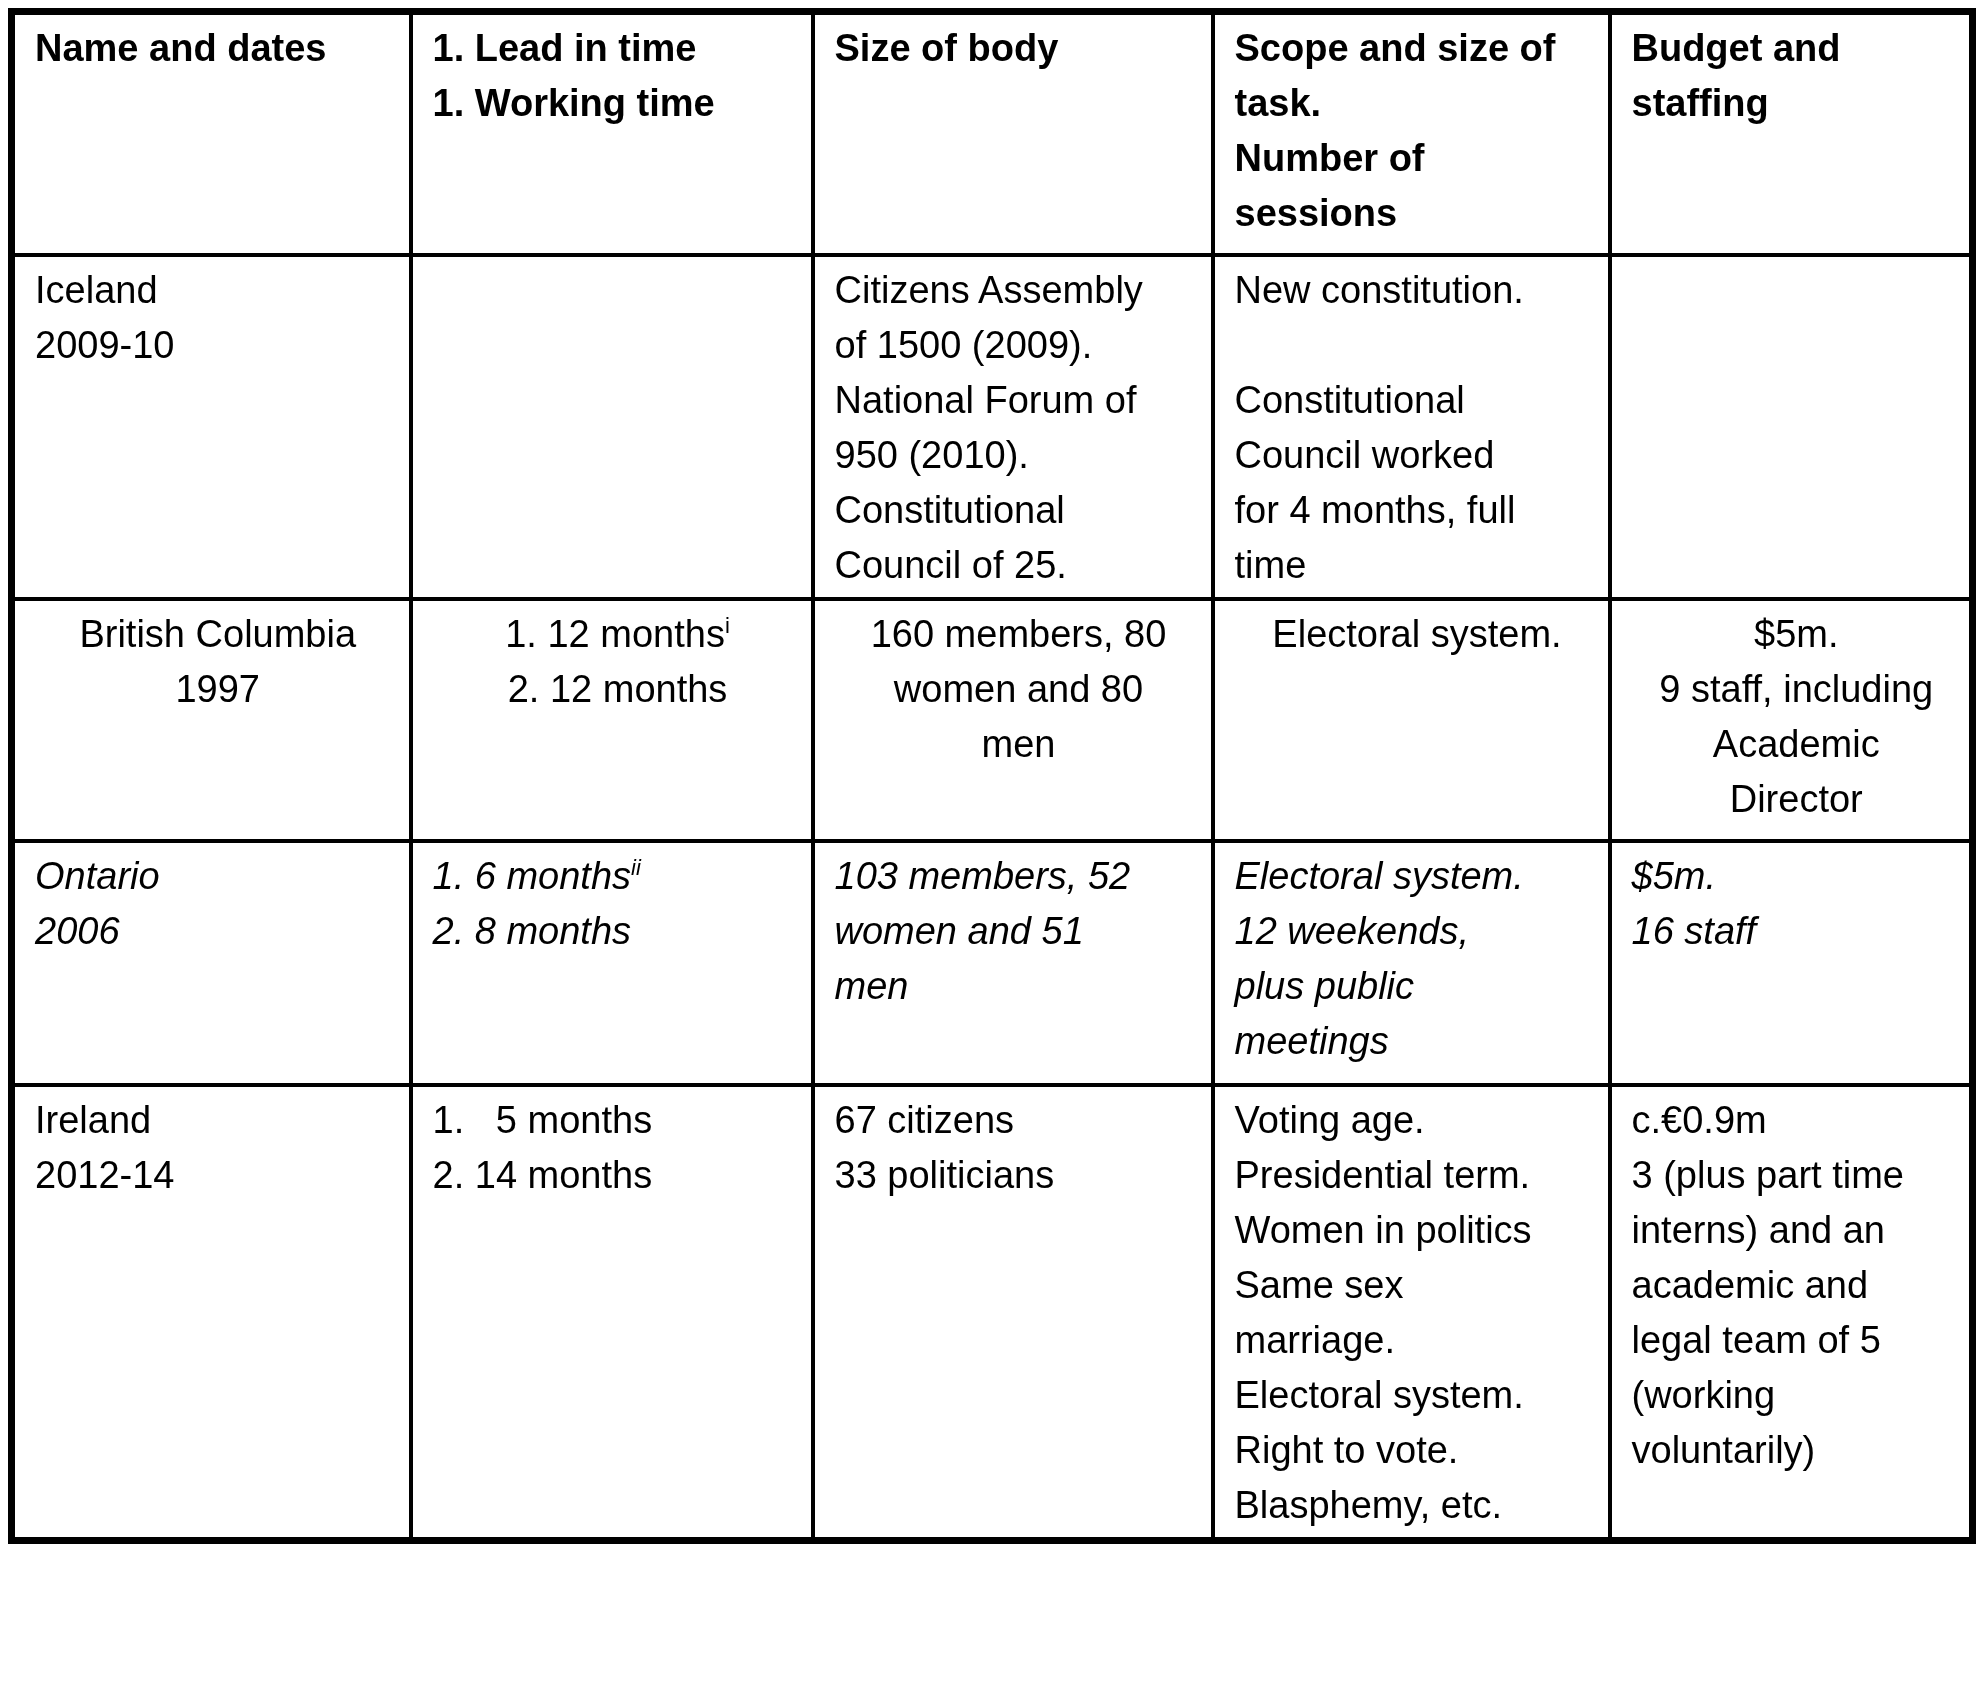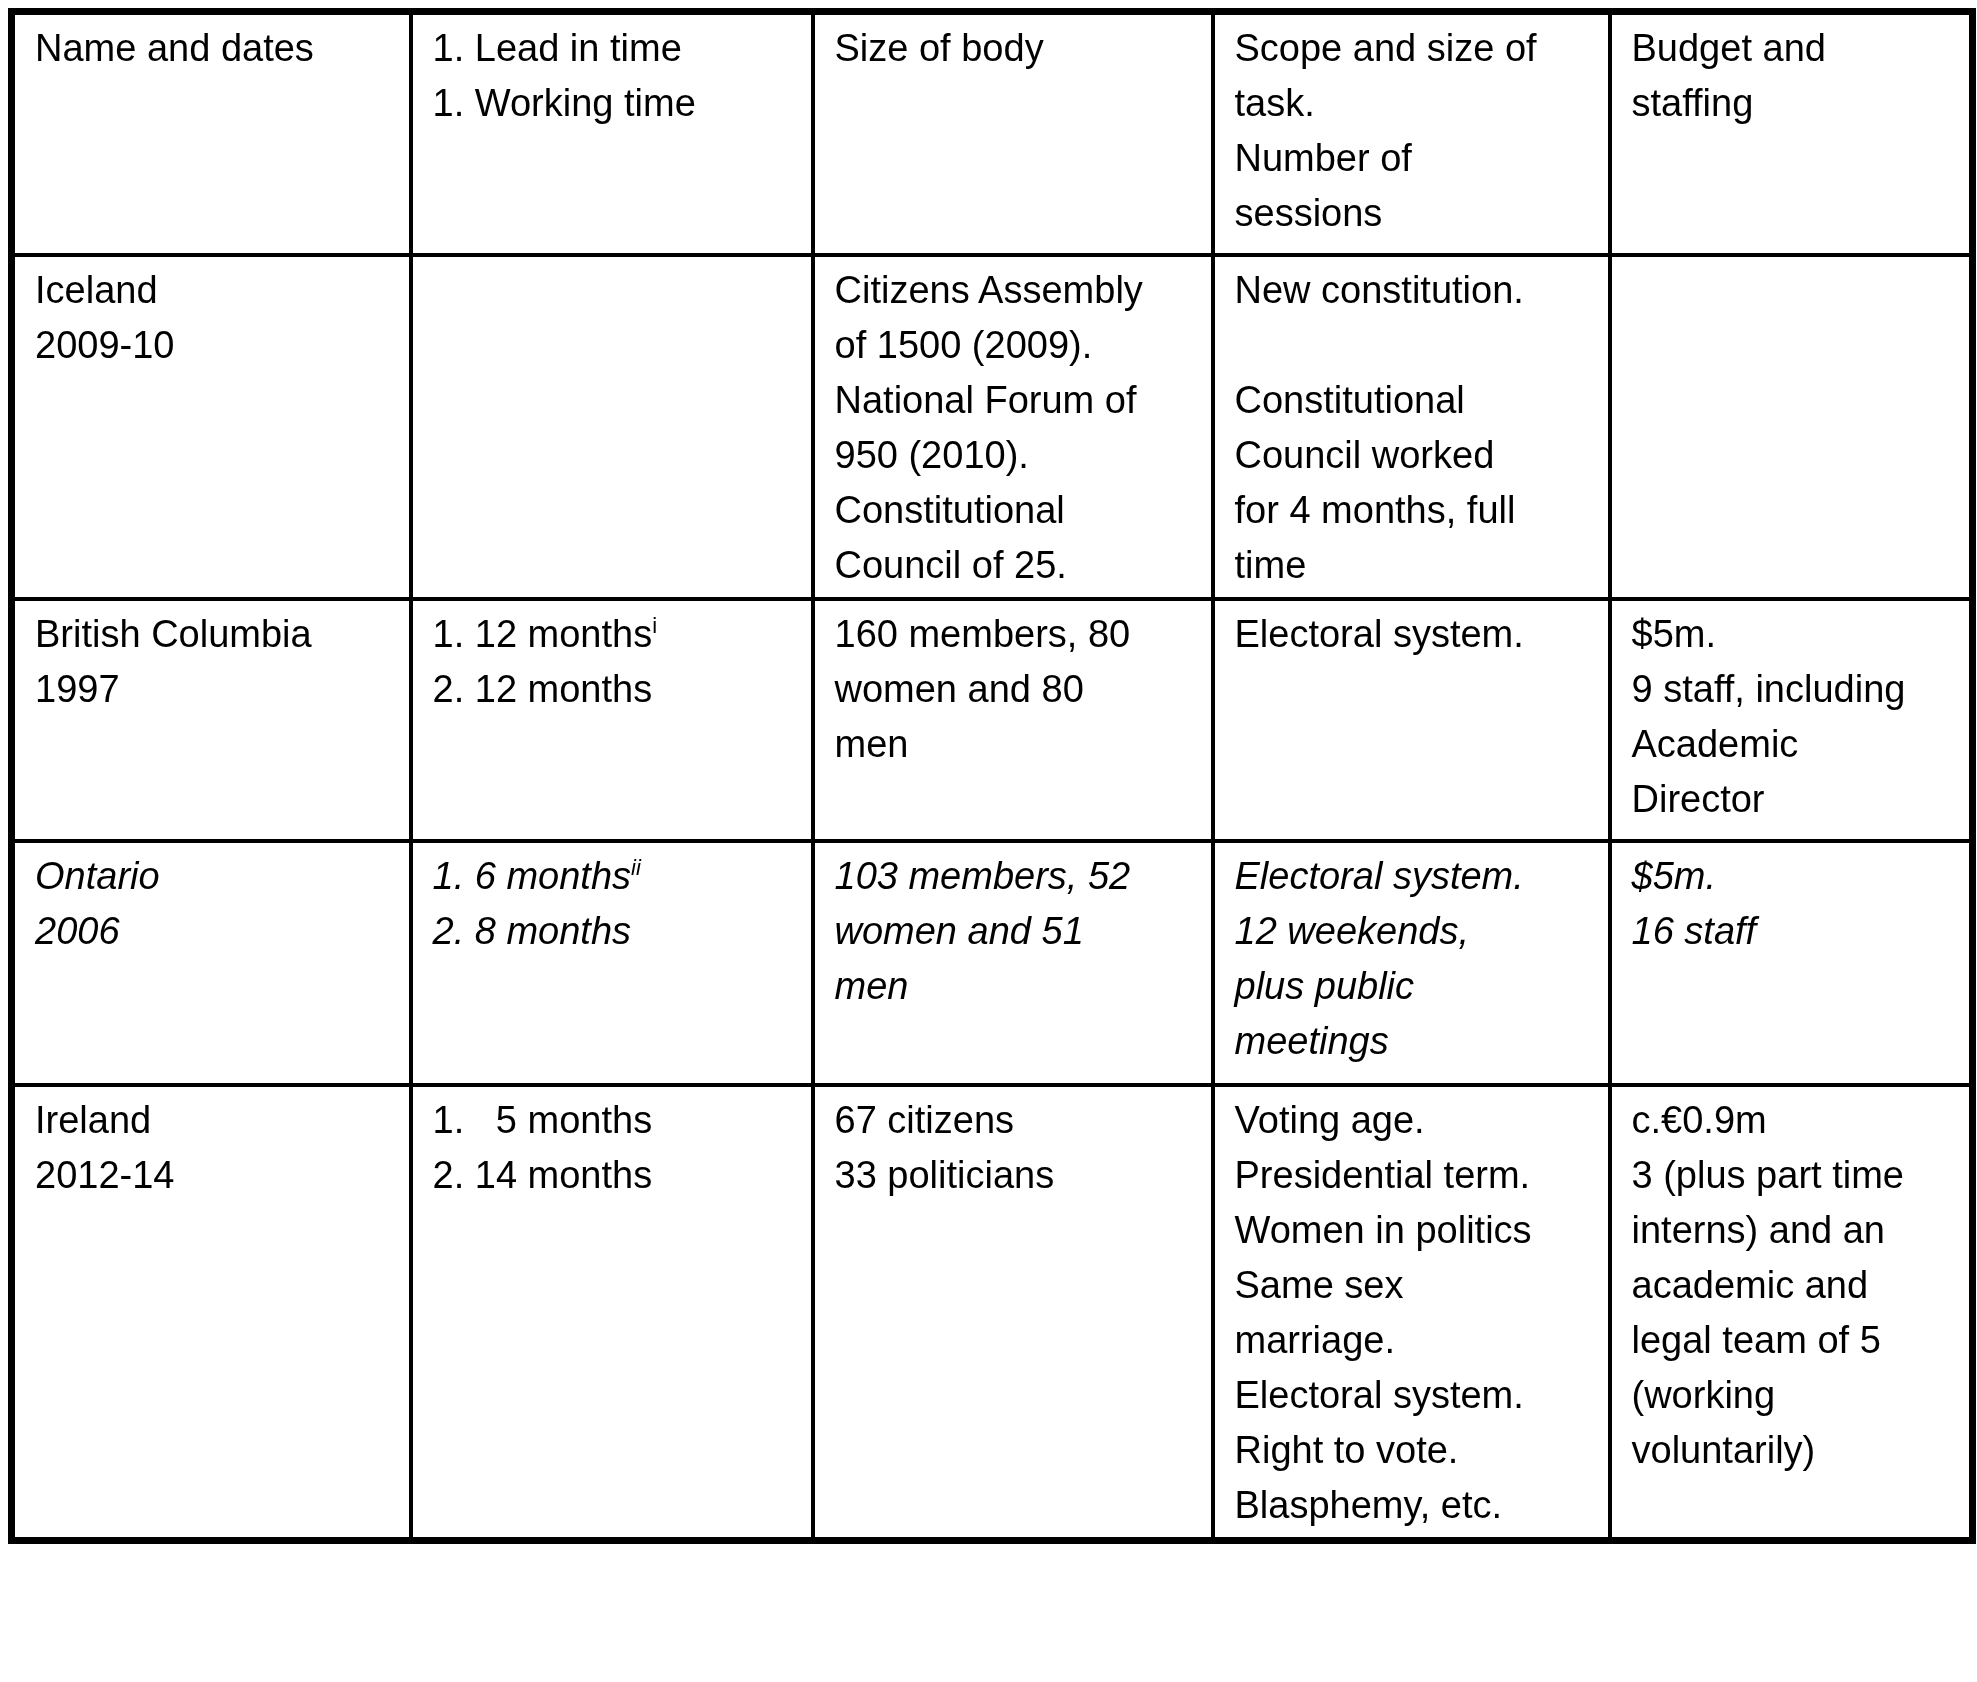--- a/index.html
+++ b/index.html
@@ -30,26 +30,26 @@
   th, td {
     border: 4px solid #000000;
     vertical-align: top;
     text-align: left;
     padding: 6px 8px 4px 20px;
     font-size: 38px;
     line-height: 55px;
     font-weight: 400;
   }
   thead th {
-    font-weight: 400;
+    font-weight: 700;
   }
   tr.r0 th { height: 228px; }
   tr.r1 td { height: 330px; }
   tr.r2 td { height: 164px; }
-  tr.r3 td { height: 228px; }
+  tr.r3 td { height: 228px; text-align: center; }
   tr.r4 td { height: 230px; font-style: italic; }
   tr.r5 td { height: 440px; }
   .line {
     white-space: pre-wrap;
     min-height: 55px;
   }
   sup.endnote {
     font-size: 22px;
     line-height: 0;
     vertical-align: super;

